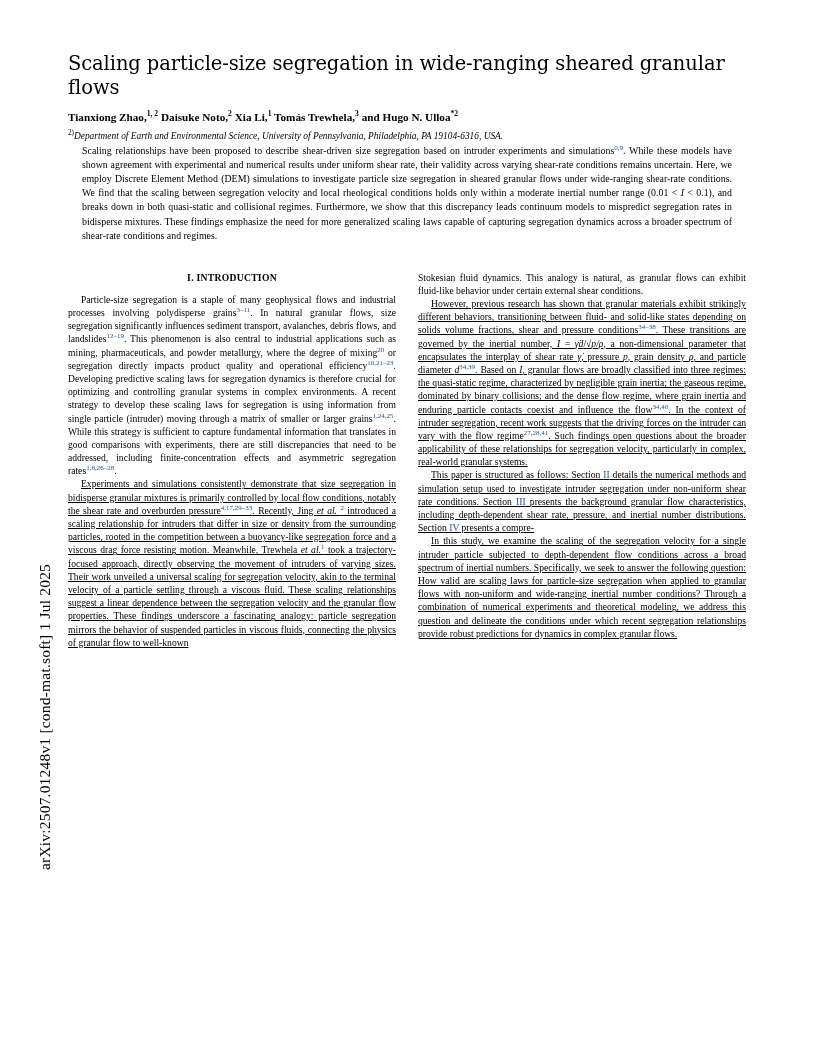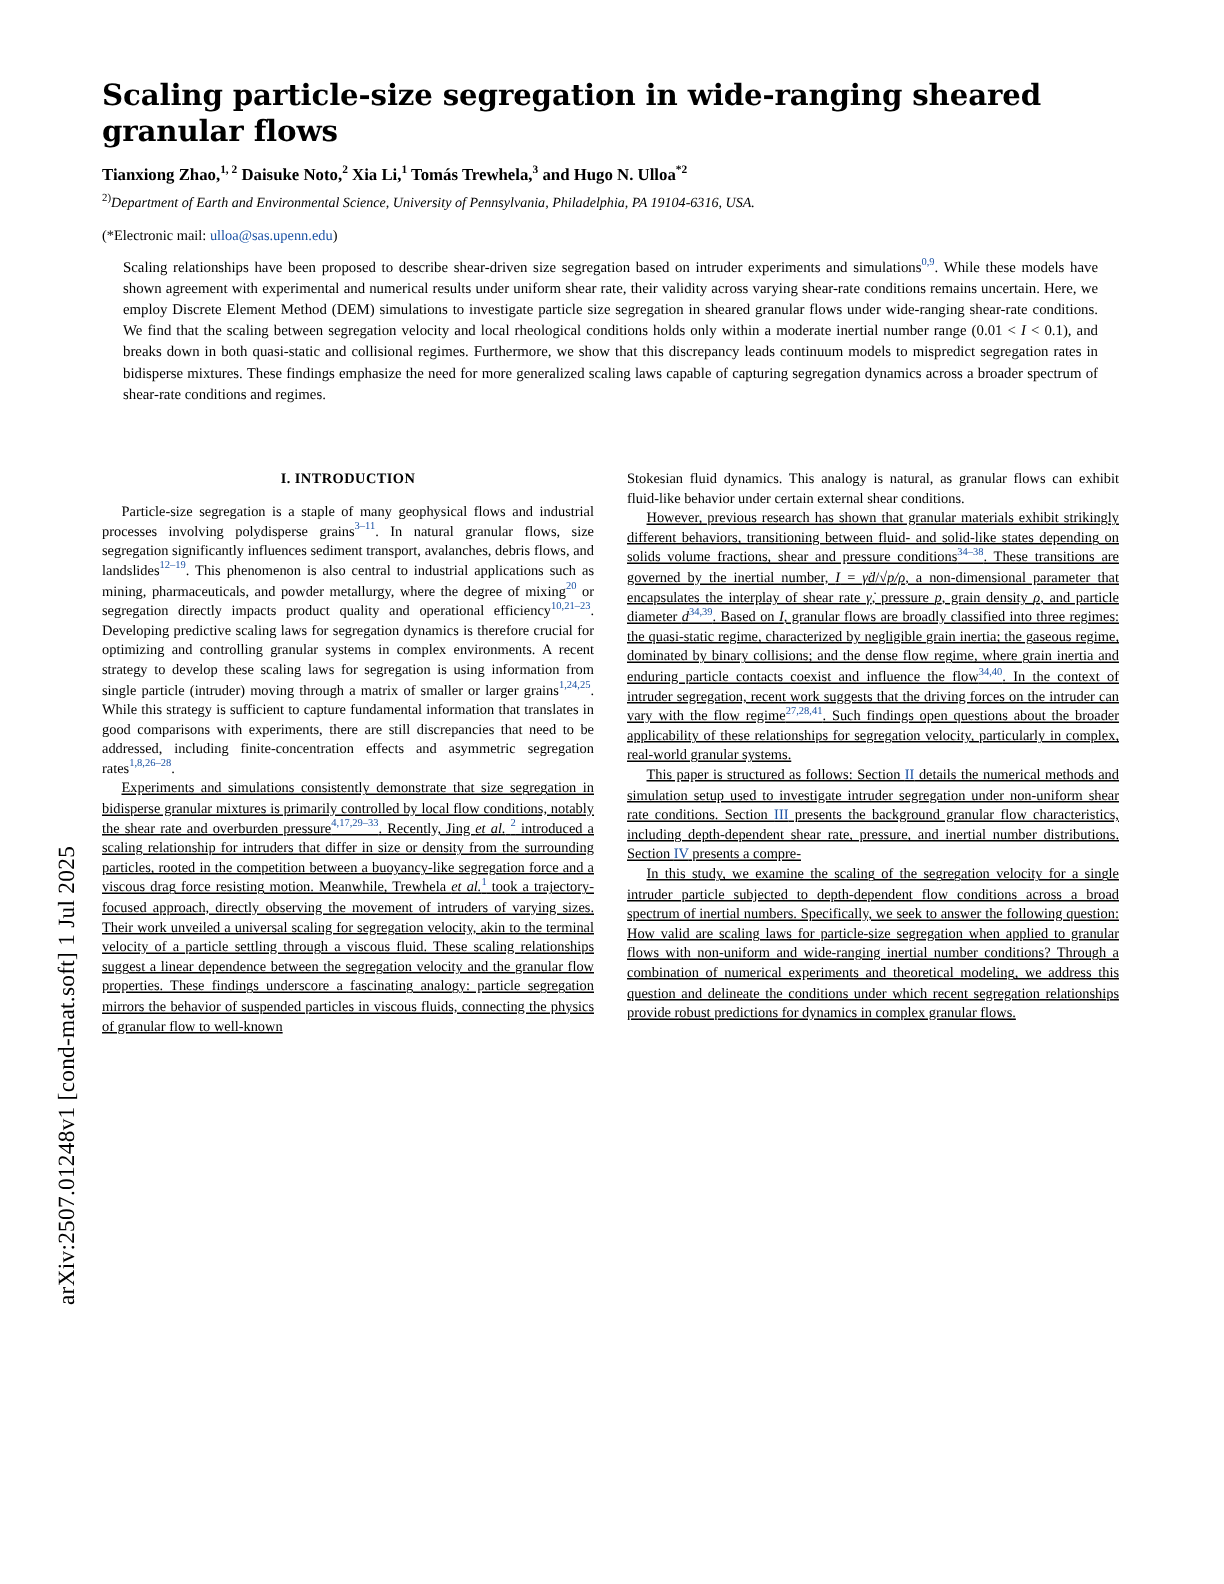--- a/index.html
+++ b/index.html
@@ -41,21 +41,21 @@
   .page {
     position: absolute;
     left: 68px;
     top: 52px;
     width: 678px;
   }
 
   
   .title {
     font-size: 19.5px;
-    font-weight: bold;
+    font-weight: normal;
     letter-spacing: -0.1px;
     line-height: 1.25;
     margin: 0 0 9px 0;
     font-family: "DejaVu Serif", serif;
   }
   .authors {
     font-size: 11.2px;
     line-height: 1.35;
     margin-bottom: 5px;
     font-weight: bold;
@@ -89,21 +89,21 @@
     text-align: justify;
     margin: 0 14px 0 14px;
     padding-bottom: 6px;
   }
   .abstract sup { font-size: 7px; vertical-align: super; }
 
   
   .columns {
     display: flex;
     gap: 22px;
-    margin-top: 36px;
+    margin-top: 22px;
   }
   .col {
     width: 328px;
     font-size: 9.6px;
     line-height: 1.375;
     text-align: justify;
   }
   .section-head {
     font-size: 9.6px;
     font-weight: bold;
@@ -134,24 +134,20 @@
   <h1 class="title">Scaling particle-size segregation in wide-ranging sheared granular flows</h1>
 
   <div class="authors">
     Tianxiong Zhao,<sup>1, 2</sup> Daisuke Noto,<sup>2</sup> Xia Li,<sup>1</sup> Tomás Trewhela,<sup>3</sup> and Hugo N. Ulloa<sup>*2</sup>
   </div>
 
   <div class="affil">
     <sup>2)</sup>Department of Earth and Environmental Science, University of Pennsylvania, Philadelphia, PA 19104-6316, USA.
   </div>
 
-  <div class="email-line">
-    <span>(*Electronic mail:</span>
-    <a class="link" href="#">ulloa@sas.upenn.edu</a><span>)</span>
-  </div>
 
 
   <div class="abstract">
     Scaling relationships have been proposed to describe shear-driven size segregation based on intruder experiments and
     simulations<sup class="cite">0,9</sup>. While these models have shown agreement with experimental and numerical results under uniform
     shear rate, their validity across varying shear-rate conditions remains uncertain. Here, we employ Discrete Element
     Method (DEM) simulations to investigate particle size segregation in sheared granular flows under wide-ranging shear-rate
     conditions. We find that the scaling between segregation velocity and local rheological conditions holds only within
     a moderate inertial number range (0.01 &lt; <span class="mi">I</span> &lt; 0.1), and breaks down in both quasi-static and collisional regimes. Furthermore, we show that this discrepancy leads continuum models to mispredict segregation rates in bidisperse mixtures.
     These findings emphasize the need for more generalized scaling laws capable of capturing segregation dynamics across

